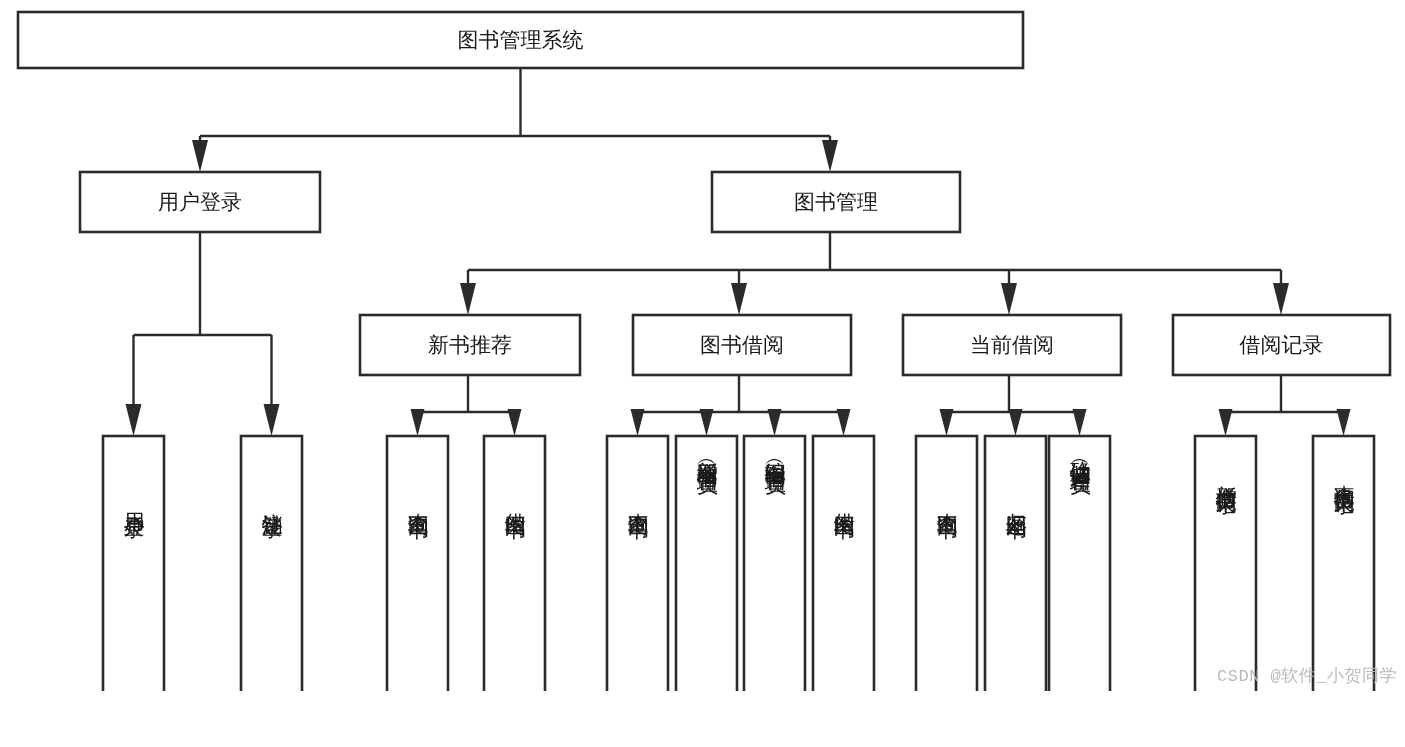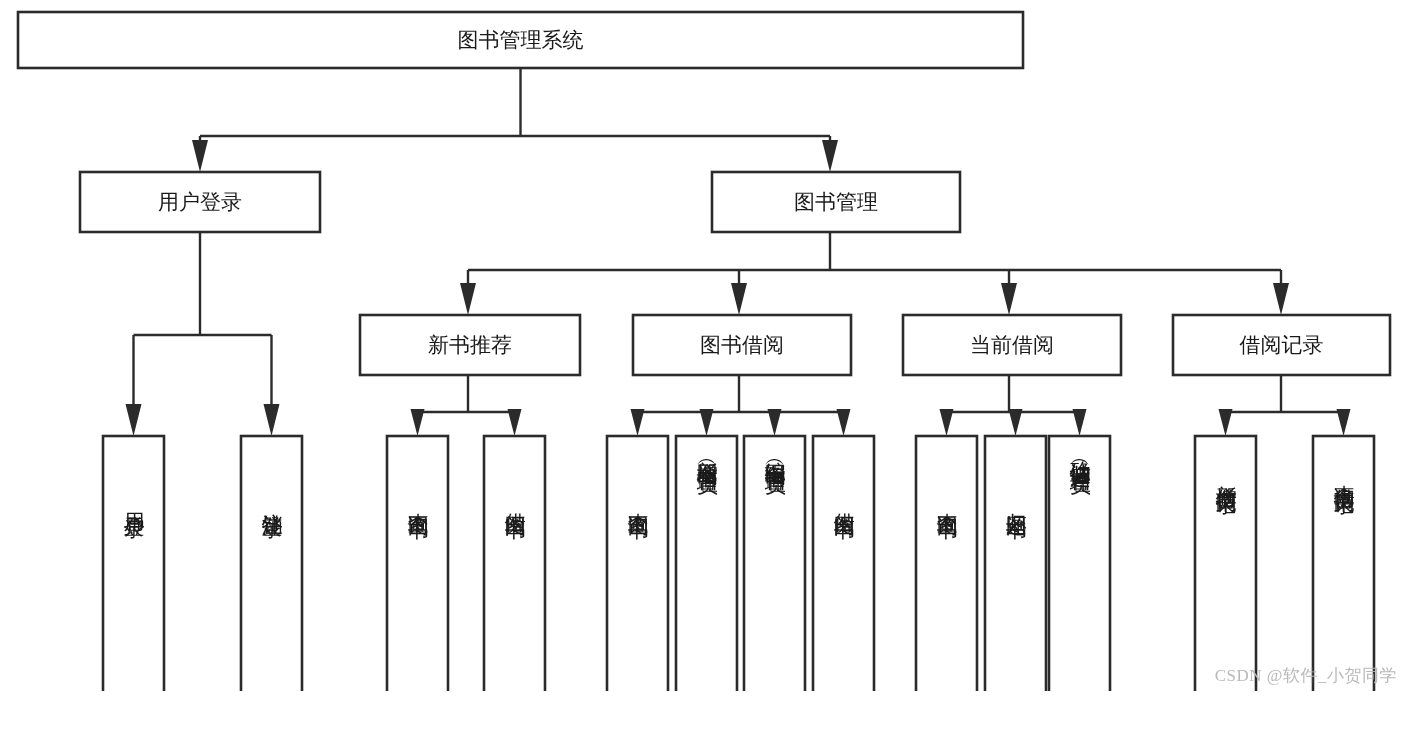--- a/index.html
+++ b/index.html
@@ -65,21 +65,21 @@
     font-size: 21px;
     line-height: 1.12;
     letter-spacing: 2px;
     color: #1a1a1a;
     white-space: nowrap;
   }
   .watermark {
     position: absolute;
     right: 8px;
     bottom: 4px;
-    font-family: Liberation Serif, serif;
+    font-family: Liberation Mono, monospace;
     font-size: 17px;
     color: #b9b9b9;
     letter-spacing: 0.5px;
     white-space: nowrap;
   }
 </style>
 </head>
 <body>
 
 <div id="canvas">

